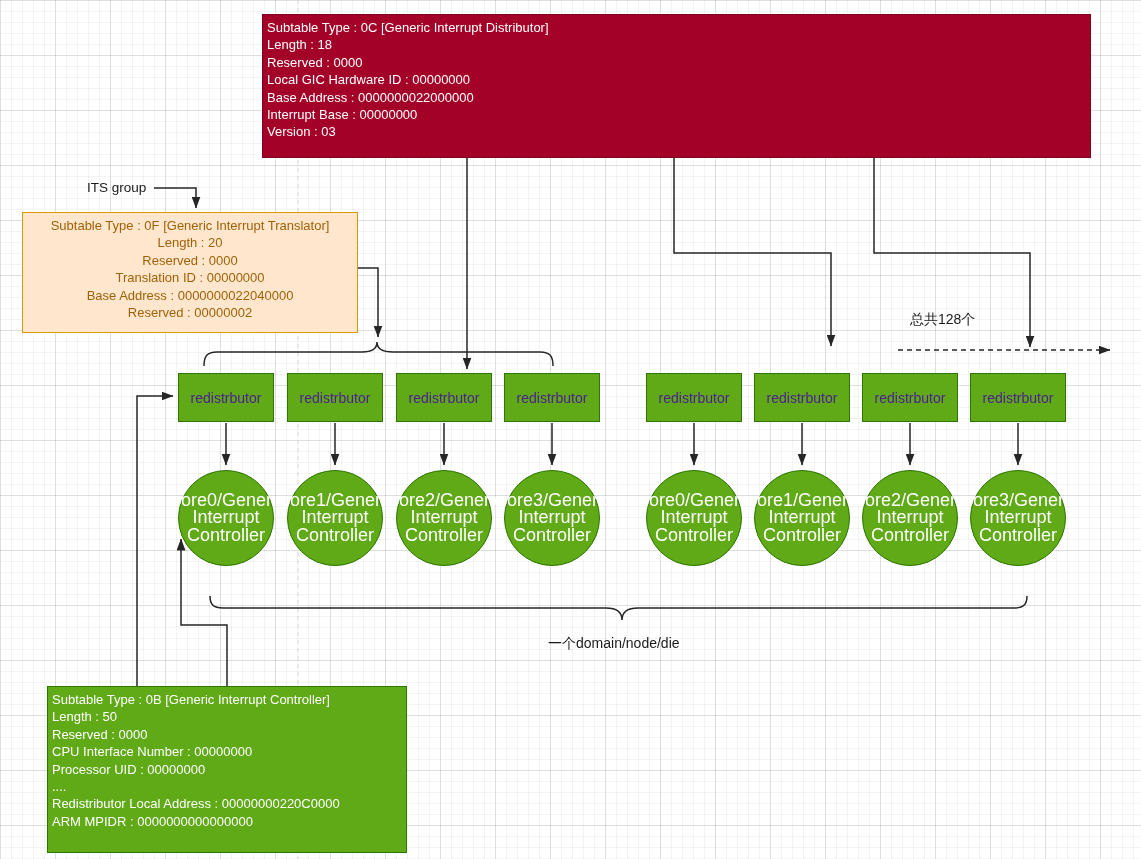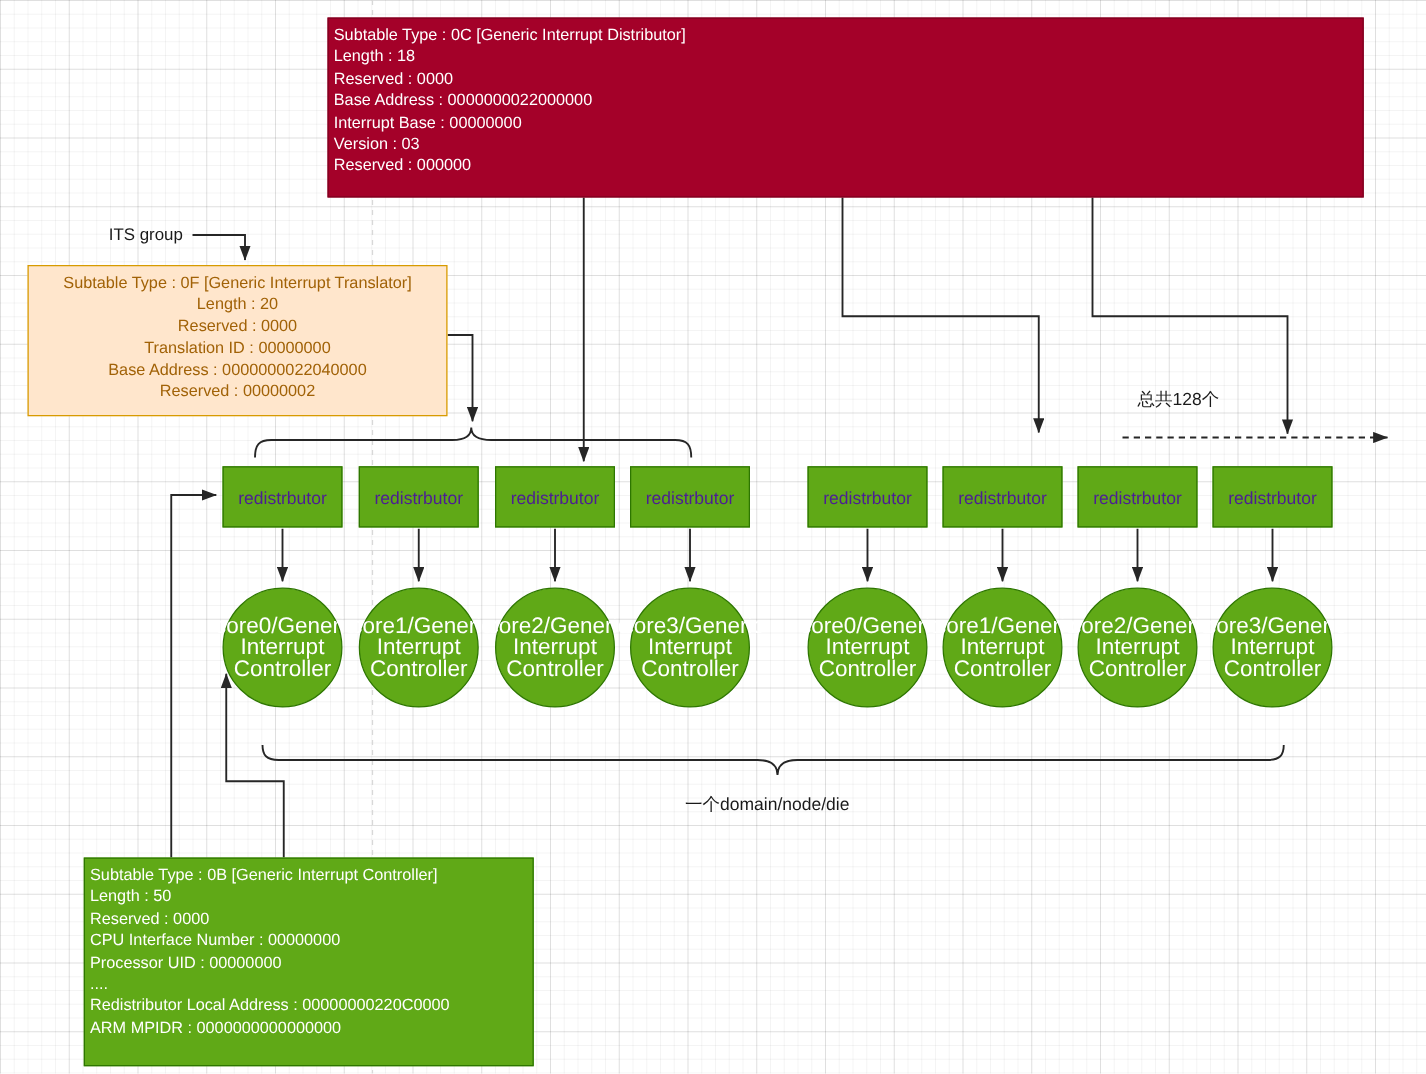--- a/index.html
+++ b/index.html
@@ -13,21 +13,21 @@
       linear-gradient(to bottom, rgba(0,0,0,0.085) 1px, transparent 1px),
       linear-gradient(to right, rgba(0,0,0,0.042) 1px, transparent 1px),
       linear-gradient(to bottom, rgba(0,0,0,0.042) 1px, transparent 1px);
     background-size:55px 55px,55px 55px,11px 11px,11px 11px;
   }
   .wires{position:absolute;left:0;top:0;z-index:1;}
   .node{position:absolute;z-index:2;}
   .textbox{padding:4px 4px;font-size:13px;line-height:17.4px;white-space:nowrap;overflow:hidden;}
   .box-red{left:262px;top:14px;width:829px;height:144px;background:#a40129;border:1px solid #7e001f;color:#ffffff;}
   .box-orange{left:22px;top:212px;width:336px;height:121px;background:#ffe6cc;border:1px solid #d79b00;color:#a16207;text-align:center;}
-  .box-green-big{left:47px;top:686px;width:360px;height:167px;background:#60a917;border:1px solid #2d7600;color:#ffffff;margin-left:20px;}
+  .box-green-big{left:47px;top:686px;width:360px;height:167px;background:#60a917;border:1px solid #2d7600;color:#ffffff;}
   .redis{
     position:absolute;z-index:2;top:373px;width:96px;height:49px;
     background:#60a917;border:1px solid #2d7600;color:#4c1d95;
     display:flex;align-items:center;justify-content:center;
     font-size:14px;white-space:nowrap;
   }
   .core{
     position:absolute;z-index:2;top:470px;width:96px;height:96px;border-radius:50%;
     background:#60a917;border:1px solid #2d7600;color:#ffffff;
     display:flex;align-items:center;justify-content:center;
@@ -77,24 +77,24 @@
     <path d="M210,596 C210,604 213,608 223,608 L606,608 C616,608 622,611 622,620 C622,611 628,608 638,608 L1014,608 C1024,608 1027,604 1027,596" stroke="#262626" stroke-width="1.5" fill="none"></path>
 
     <path d="M137,686 L137,396 L173,396" stroke="#262626" stroke-width="1.5" fill="none" marker-end="url(#arrow)"></path>
     <path d="M227,686 L227,625 L181,625 L181,539" stroke="#262626" stroke-width="1.5" fill="none" marker-end="url(#arrow)"></path>
   </svg>
 
   <div class="node textbox box-red">
     <div>Subtable Type : 0C [Generic Interrupt Distributor]</div>
     <div>Length : 18</div>
     <div>Reserved : 0000</div>
+    <div>Local GIC Hardware ID : 00000000</div>
     <div>Base Address : 0000000022000000</div>
     <div>Interrupt Base : 00000000</div>
     <div>Version : 03</div>
-    <div>Reserved : 000000</div>
   </div>
 
   <div class="floating-label its-label">ITS group</div>
 
   <div class="node textbox box-orange">
     <div>Subtable Type : 0F [Generic Interrupt Translator]</div>
     <div>Length : 20</div>
     <div>Reserved : 0000</div>
     <div>Translation ID : 00000000</div>
     <div>Base Address : 0000000022040000</div>

